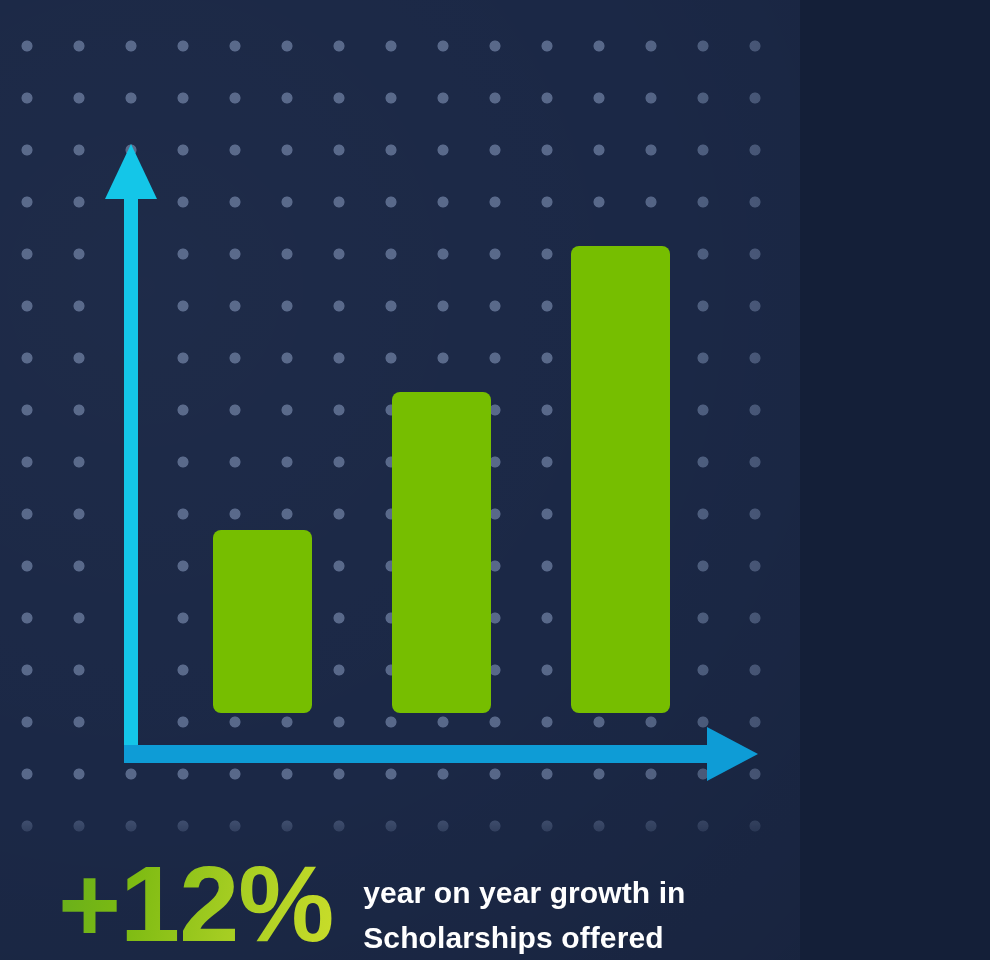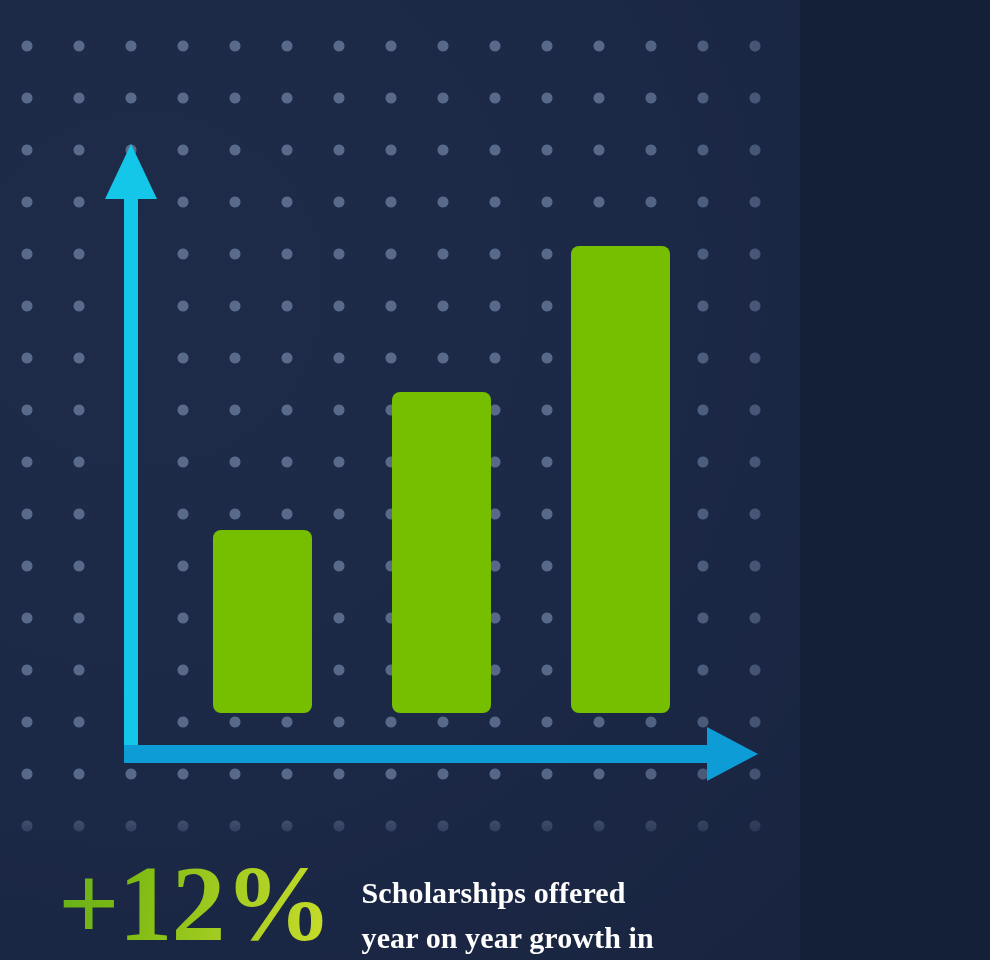--- a/index.html
+++ b/index.html
@@ -8,21 +8,21 @@
     padding: 0;
     background: #141f38;
   }
 
   #stage {
     position: relative;
     width: 800px;
     height: 960px;
     overflow: hidden;
     background: #1b2846;
-    font-family: Liberation Serif, serif;
+    font-family: Liberation Sans, sans-serif;
     -webkit-font-smoothing: antialiased;
   }
 
   
   #dot-layer {
     position: absolute;
     left: 0;
     top: 0;
     width: 990px;
     height: 960px;
@@ -130,18 +130,18 @@
     <g id="bars-group">
         <rect x="213" y="530" width="99" height="183" rx="8" ry="8" fill="#76be00"></rect>
         <rect x="392" y="392" width="99" height="321" rx="8" ry="8" fill="#76be00"></rect>
         <rect x="571" y="246" width="99" height="467" rx="8" ry="8" fill="#76be00"></rect>
       </g>
   </svg>
 
   <div id="caption-row">
     <span id="stat-value" style="background-image: linear-gradient(100deg, rgb(103, 174, 28) 0%, rgb(124, 186, 18) 26%, rgb(165, 205, 34) 62%, rgb(201, 221, 42) 100%);">+12%</span>
     <div id="caption-text" style="color: rgb(255, 255, 255);">
+      <span class="cap-line">year on year growth in</span>
       <span class="cap-line">Scholarships offered</span>
-      <span class="cap-line">year on year growth in</span>
     </div>
   </div>
 
 </div>
 
 </body></html>

